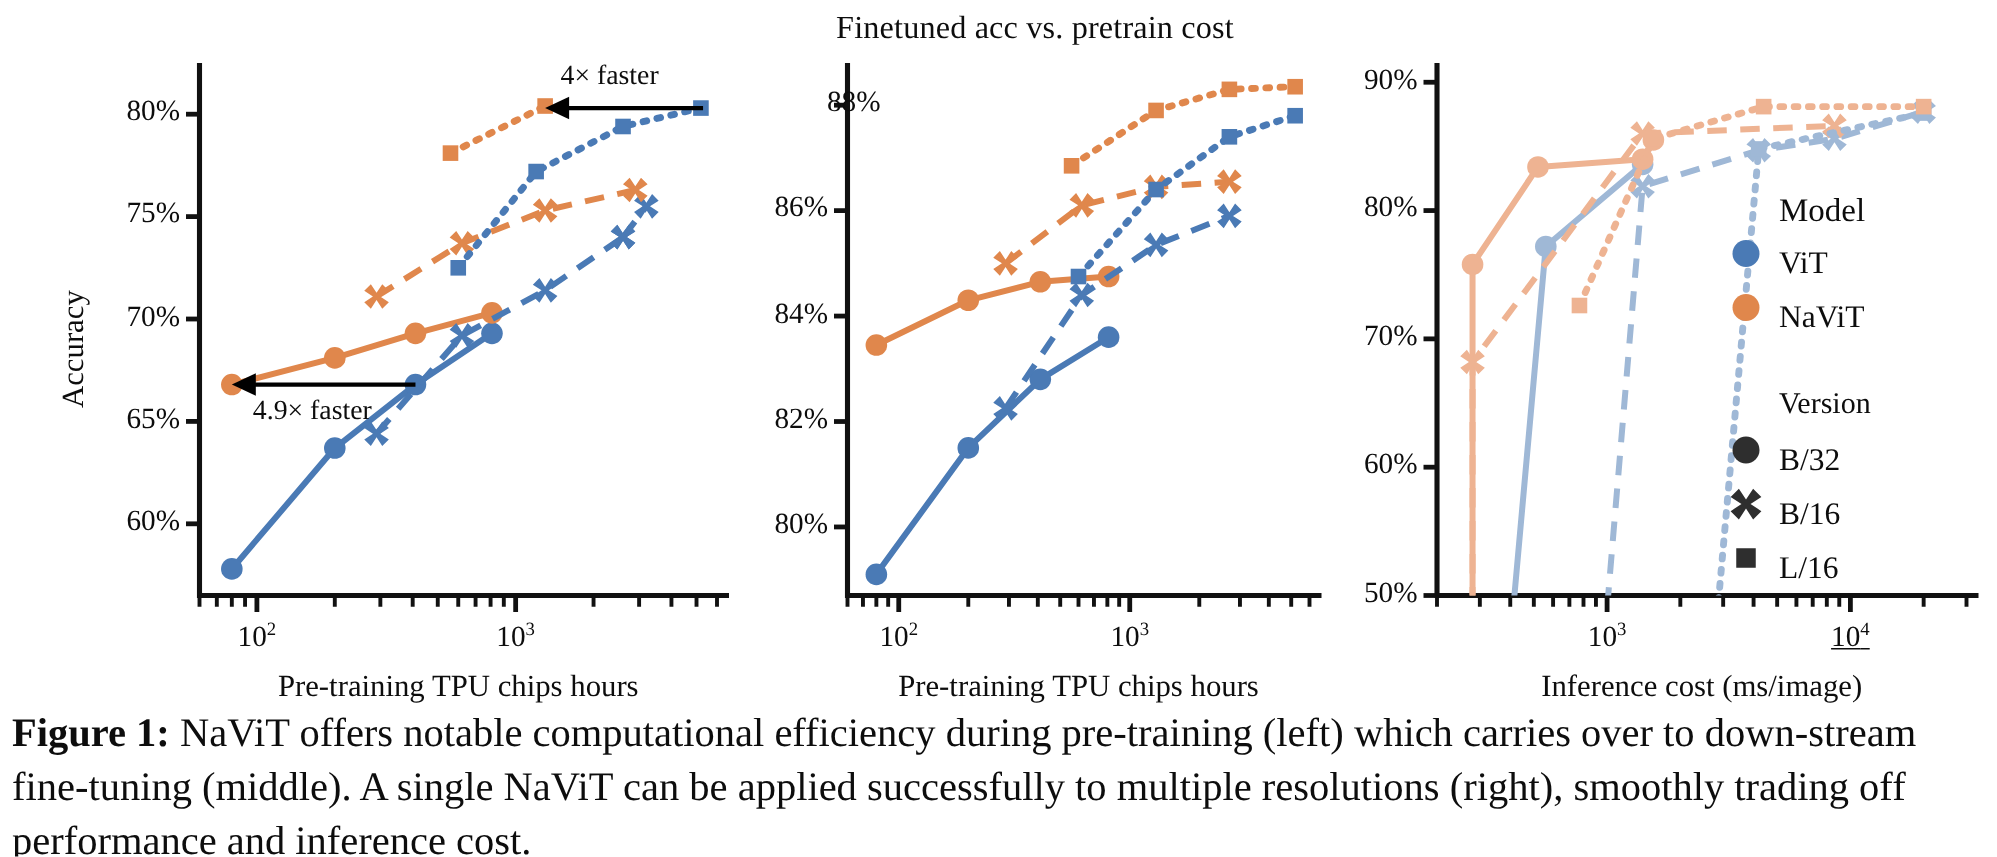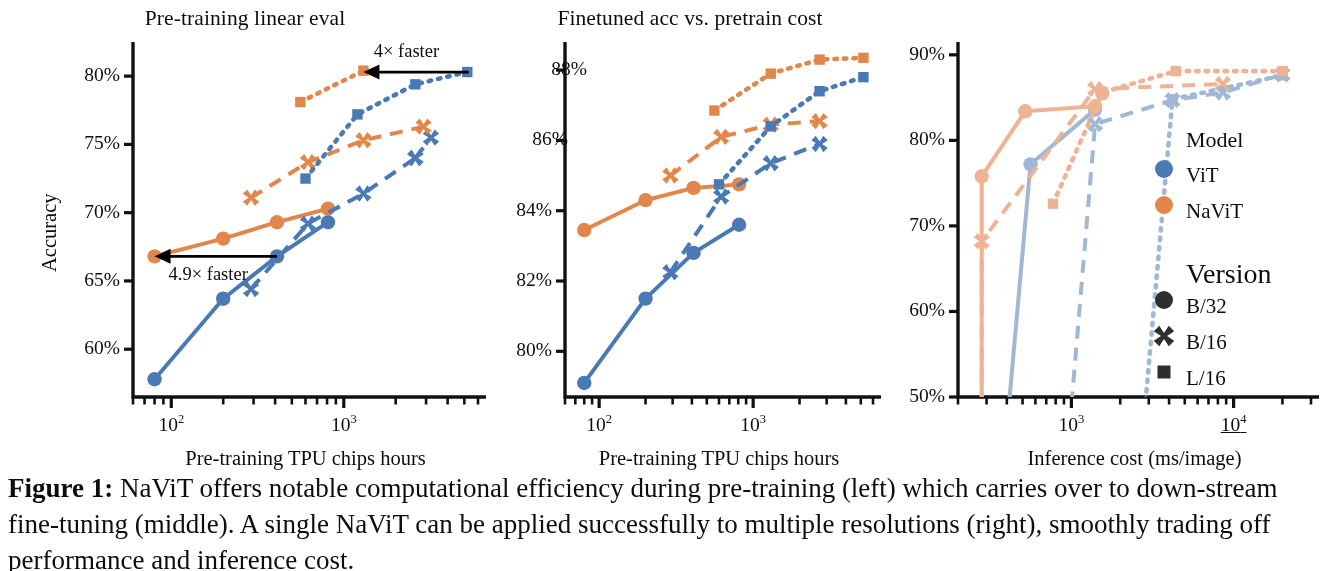--- a/index.html
+++ b/index.html
@@ -18,23 +18,20 @@
   #watermark{position:absolute;left:868px;top:487px;width:410px;height:52px;pointer-events:none;
              opacity:.38;font-family:"DejaVu Sans",sans-serif;font-size:28px;color:#5c6a78;
              letter-spacing:2px;white-space:nowrap;}
   svg{display:block;}
 </style>
 </head>
 <body>
 
 <div id="figure">
 
-  <div class="panel" id="p0" style="left:0px;width:490px;">
-    <div class="ptitle">Pre-training linear eval</div>
-  </div>
 
   <div class="panel" id="p1" style="left:490px;width:400px;">
     <div class="ptitle">Finetuned acc vs. pretrain cost</div>
   </div>
 
 
   <svg id="plot" width="1331" height="460" viewBox="0 0 1331 460" style="position:absolute;left:0;top:0;">
       <defs>
         <clipPath id="clip0">
           <rect x="133" y="36" width="353" height="361"></rect>
@@ -232,40 +229,40 @@
       <div class="tlab" style="left: 0px; top: 64.1346px; width: 120px; text-align: right;">80%</div>
       <div class="tlab" style="left: 149.269px; top: 412px; width: 44px; text-align: center;">10<sup>2</sup></div>
       <div class="tlab" style="left: 321.769px; top: 412px; width: 44px; text-align: center;">10<sup>3</sup></div>
       <div class="xlabel" style="position: absolute; left: 63px; top: 447px; width: 485px;">Pre-training TPU chips hours</div>
       <div class="ylabel" style="left: 38px; top: 271.5px; transform: rotate(-90deg);">Accuracy</div>
       <div class="ann" style="left: 373.706px; top: 41.0385px;">4× faster</div>
       <div class="ann" style="left: 168.552px; top: 264.365px;">4.9× faster</div>
       <div class="tlab" style="left: 0px; top: 339.307px; width: 552px; text-align: right;">80%</div>
       <div class="tlab" style="left: 0px; top: 269.01px; width: 552px; text-align: right;">82%</div>
       <div class="tlab" style="left: 0px; top: 198.713px; width: 552px; text-align: right;">84%</div>
-      <div class="tlab" style="left: 0px; top: 128.416px; width: 552px; text-align: right; margin-left: 16px;">86%</div>
+      <div class="tlab" style="left: 0px; top: 128.416px; width: 552px; text-align: right;">86%</div>
       <div class="tlab" style="left: 0px; top: 58.1188px; width: 552px; text-align: right; margin-left: 35px;">88%</div>
       <div class="tlab" style="left: 577.165px; top: 412px; width: 44px; text-align: center;">10<sup>2</sup></div>
       <div class="tlab" style="left: 731.165px; top: 412px; width: 44px; text-align: center;">10<sup>3</sup></div>
       <div class="xlabel" style="position: absolute; left: 495px; top: 447px; width: 448px;">Pre-training TPU chips hours</div>
       <div class="tlab" style="left: 0px; top: 385px; width: 945px; text-align: right;">50%</div>
       <div class="tlab" style="left: 0px; top: 299.458px; width: 945px; text-align: right;">60%</div>
       <div class="tlab" style="left: 0px; top: 213.916px; width: 945px; text-align: right;">70%</div>
       <div class="tlab" style="left: 0px; top: 128.373px; width: 945px; text-align: right;">80%</div>
       <div class="tlab" style="left: 0px; top: 42.8313px; width: 945px; text-align: right;">90%</div>
       <div class="tlab" style="left: 1049.39px; top: 412px; width: 44px; text-align: center;">10<sup>3</sup></div>
       <div class="tlab" style="left: 1211.6px; top: 412px; width: 44px; text-align: center; text-decoration: underline;">10<sup>4</sup></div>
       <div class="xlabel" style="position: absolute; left: 888px; top: 447px; width: 493px;">Inference cost (ms/image)</div>
     </div>
 
   <div id="legend">
     <div class="legtxt" style="left:1186px;top:127px;font-size:22px;">Model</div>
     <div class="legtxt" style="left:1186px;top:163px;">ViT</div>
     <div class="legtxt" style="left:1186px;top:199px;">NaViT</div>
-    <div class="legtxt" style="left:1186px;top:258px;font-size:28px;">Version</div>
+    <div class="legtxt" style="left:1186px;top:258px;font-size:20px;">Version</div>
     <div class="legtxt" style="left:1186px;top:294px;">B/32</div>
     <div class="legtxt" style="left:1186px;top:330px;">B/16</div>
     <div class="legtxt" style="left:1186px;top:366px;">L/16</div>
     <svg id="legmark" width="60" height="290" viewBox="0 0 60 290" style="position:absolute;left:1148px;top:120px;">
         <circle cx="16" cy="49" r="9" fill="#4A7AB5" stroke="none"></circle>
         <circle cx="16" cy="85" r="9" fill="#E0874C" stroke="none"></circle>
         <circle cx="16" cy="180" r="9" fill="#2E2E2E" stroke="none"></circle>
         <path d="M 5.75 211.25 L 11.25 205.75 L 16 212.975 L 20.75 205.75 L 26.25 211.25 L 19.025 216 L 26.25 220.75 L 20.75 226.25 L 16 219.025 L 11.25 226.25 L 5.75 220.75 L 12.975 216 Z" fill="#2E2E2E" stroke="none"></path>
         <rect x="9.5" y="245.5" width="13" height="13" fill="#2E2E2E" stroke="none"></rect>
       </svg>

